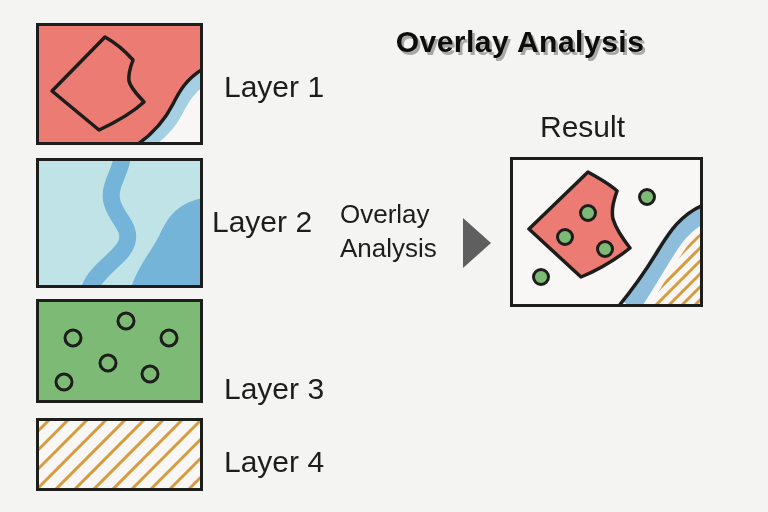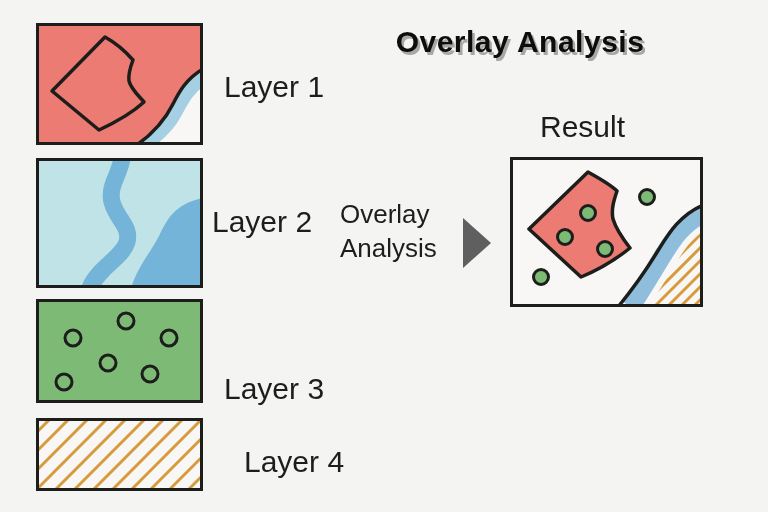--- a/index.html
+++ b/index.html
@@ -24,21 +24,21 @@
   .process-label{
     left:340px;top:197px;width:112px;
     font-size:26px;line-height:34px;white-space:normal;
   }
   .result-label{
     left:540px;top:111px;width:135px;text-align:left;
   }
   .layer-label-1{left:224px;top:71px;}
   .layer-label-2{left:212px;top:206px;}
   .layer-label-3{left:224px;top:337px;margin-top:36px;}
-  .layer-label-4{left:224px;top:446px;margin-left:20px;}
+  .layer-label-4{left:224px;top:446px;}
   svg{display:block;}
   .stroke-ink{stroke:var(--ink,#1d1d1b);}
   .fill-red{fill:var(--red,#ec7b73);}
   .fill-cyan{fill:var(--cyan,#bfe3e6);}
   .fill-panel{fill:var(--panel,#f8f7f5);}
   .fill-river2{fill:var(--river2,#74b4d8);}
   .stroke-river1{stroke:var(--river1,#a5cfe3);}
   .stroke-river2{stroke:var(--river2,#74b4d8);}
   .stroke-river3{stroke:var(--river3,#8fbedd);}
   .stroke-panel{stroke:var(--panel,#f8f7f5);}

